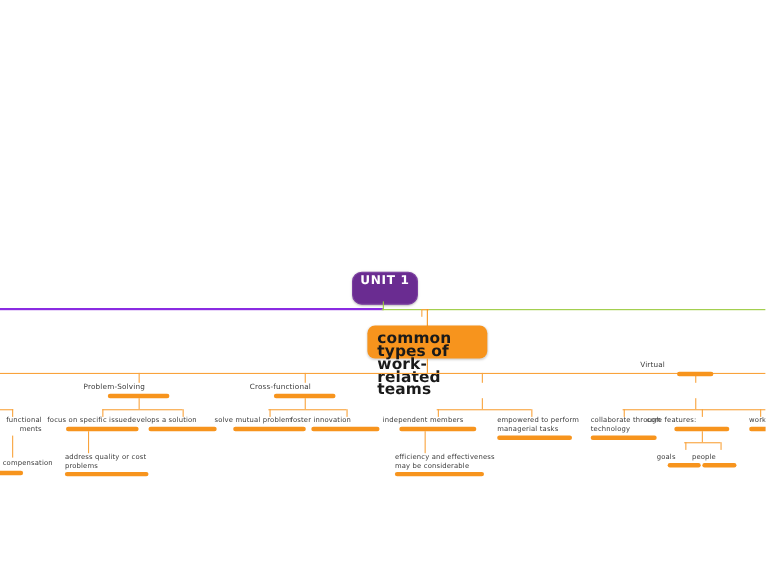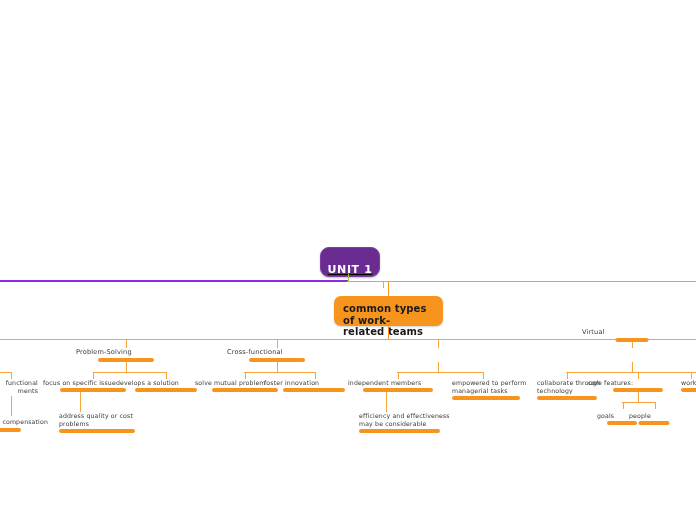--- a/index.html
+++ b/index.html
@@ -23,38 +23,38 @@
 
   .corner{position:absolute;border-color:#F9A33C;border-style:solid;border-width:0;}
 
   
   .root-node{
     position:absolute;
     background:#6A2C91;
     border:1.5px solid #7B3FA0;
     border-radius:9px;
     box-shadow:0 1px 2px rgba(0,0,0,.25);
-    display:flex;align-items:flex-end;justify-content:center;text-decoration:underline;
+    display:flex;align-items:flex-start;justify-content:center;
   }
   .root-node span{
     color:#ffffff;font-weight:bold;font-size:11px;letter-spacing:.6px;
   }
 
   
   .box-node{
     position:absolute;
     background:#F7941D;
     border-radius:7px;
     box-shadow:0 1px 2px rgba(0,0,0,.18);
     box-sizing:border-box;
     padding:7px 9px;
   }
   .box-node span{
     display:block;
-    color:#1a1a1a;font-weight:bold;font-size:10px;line-height:11.5px;
+    color:#1a1a1a;font-weight:bold;font-size:14px;line-height:11.5px;
     letter-spacing:.1px;
   }
 
   
   .u-node{position:absolute;}
   .u-node .txt{
     position:absolute;left:0;top:0;width:100%;
     text-align:left;
     color:#3a3a3a;
     font-size:6.2px;

